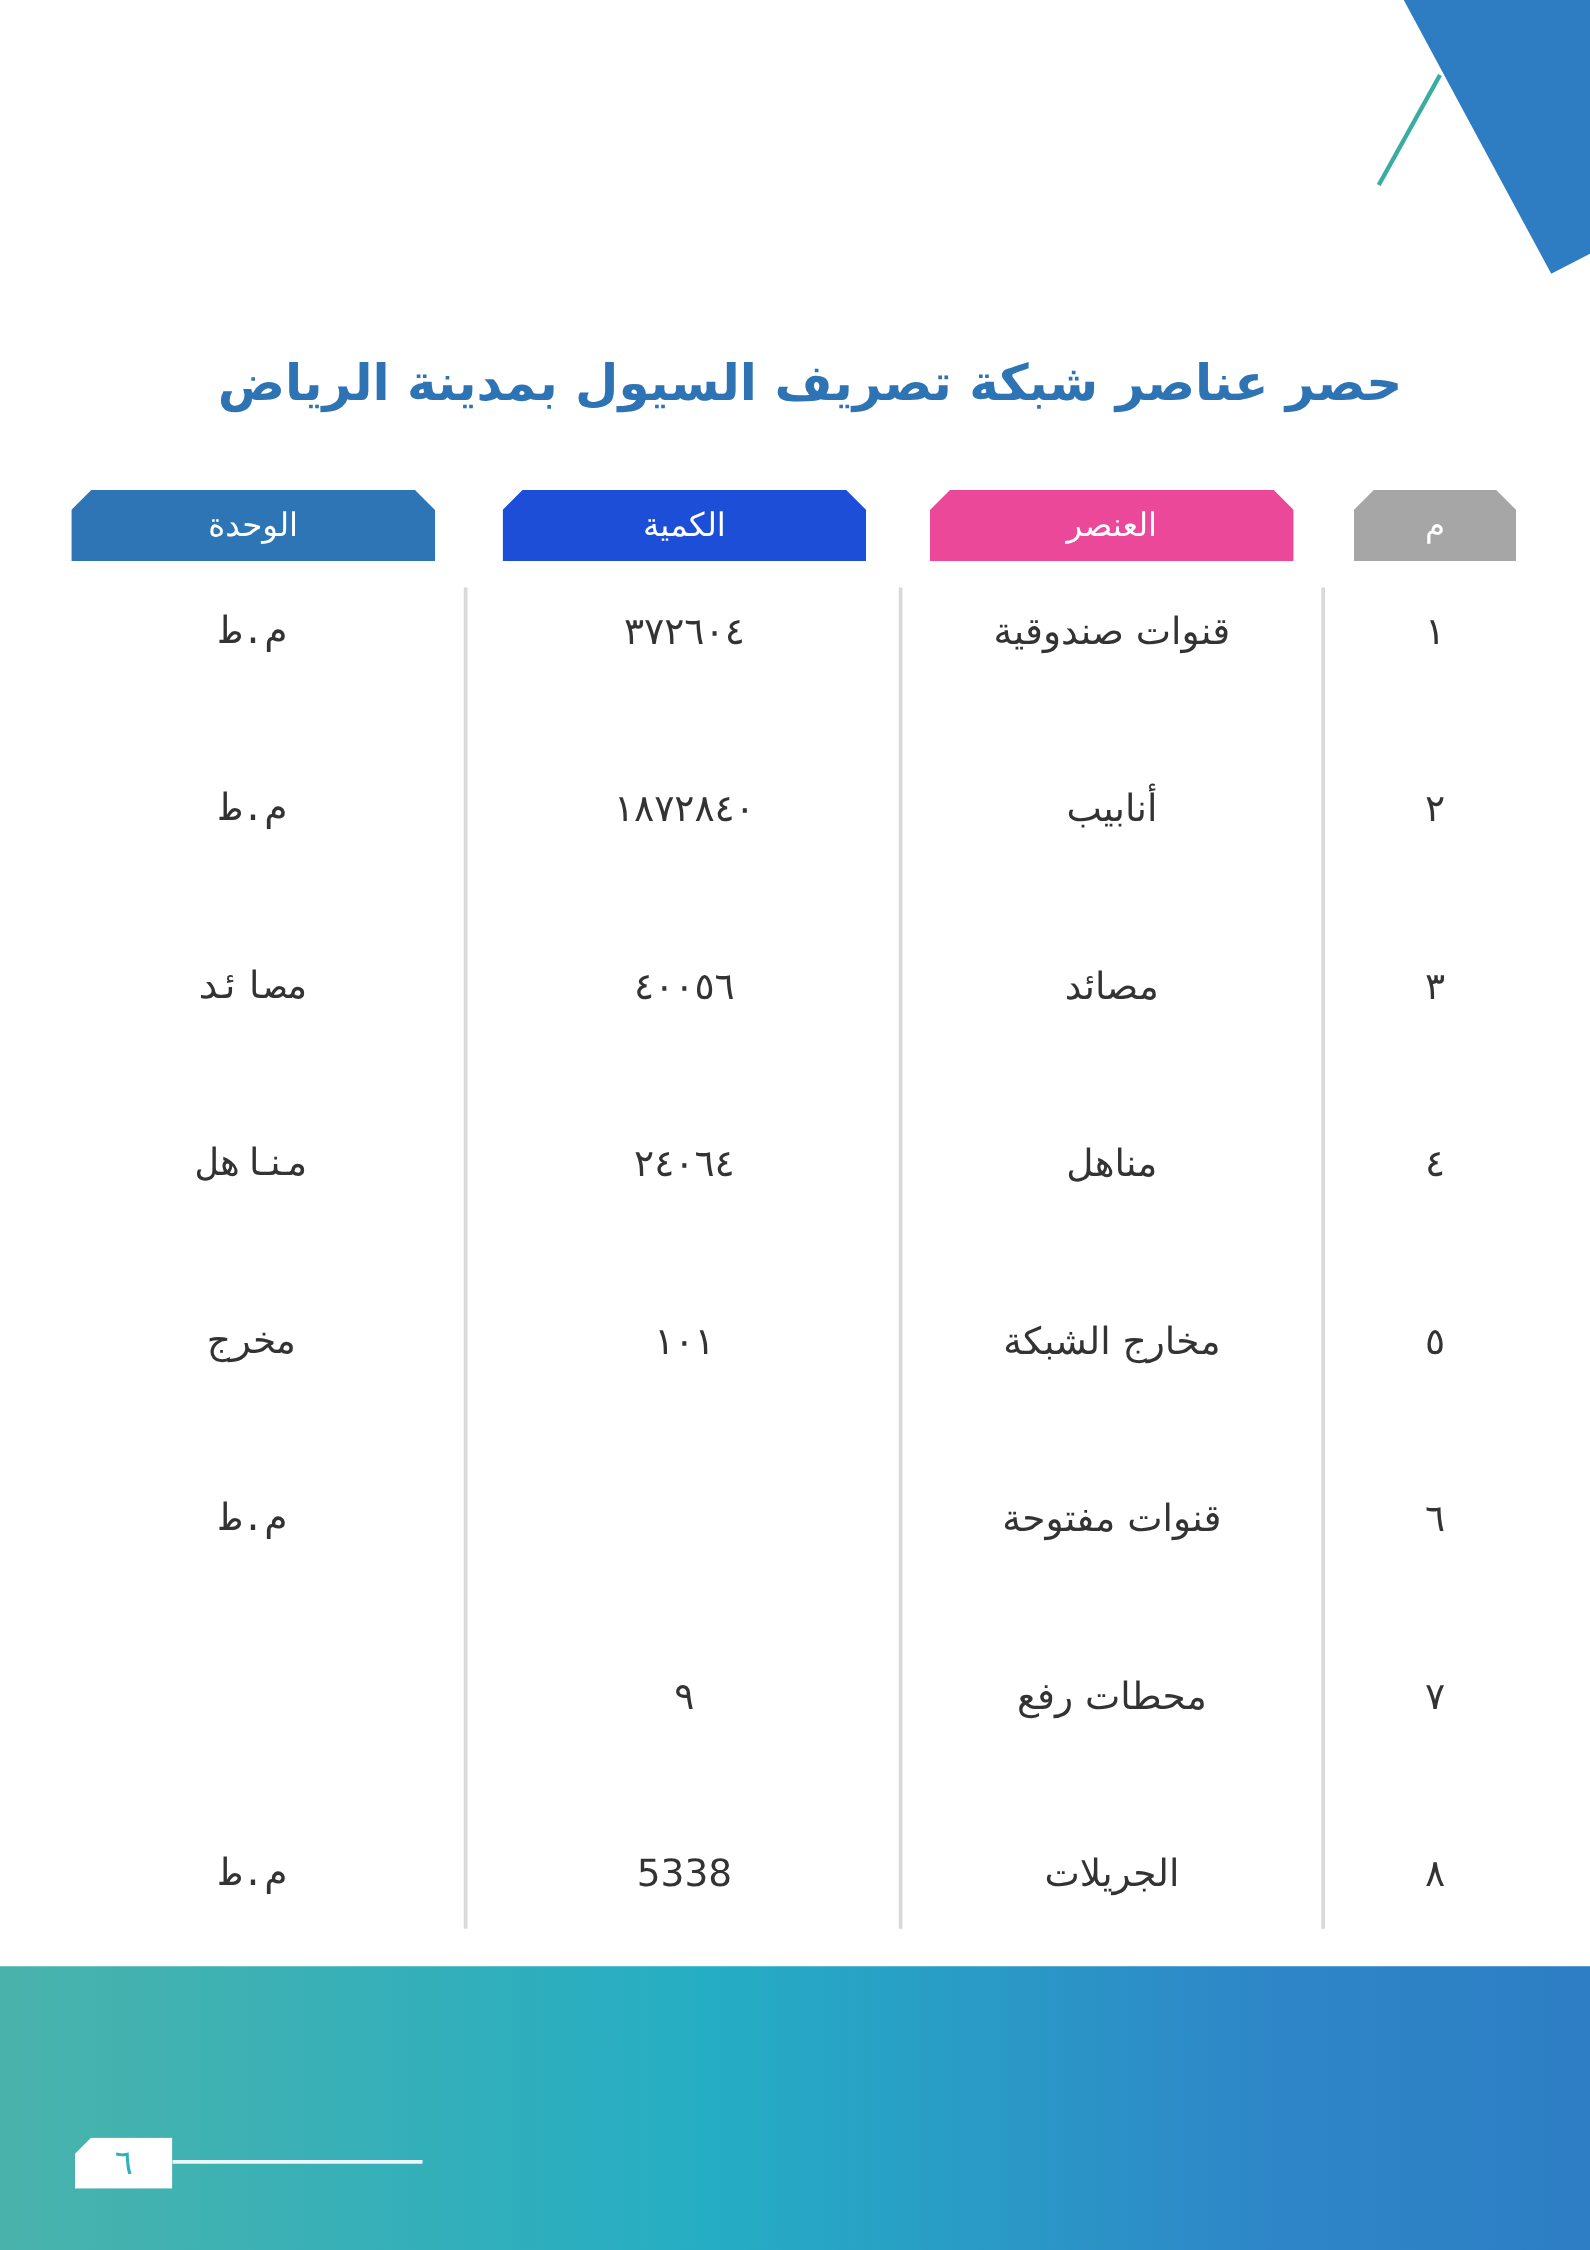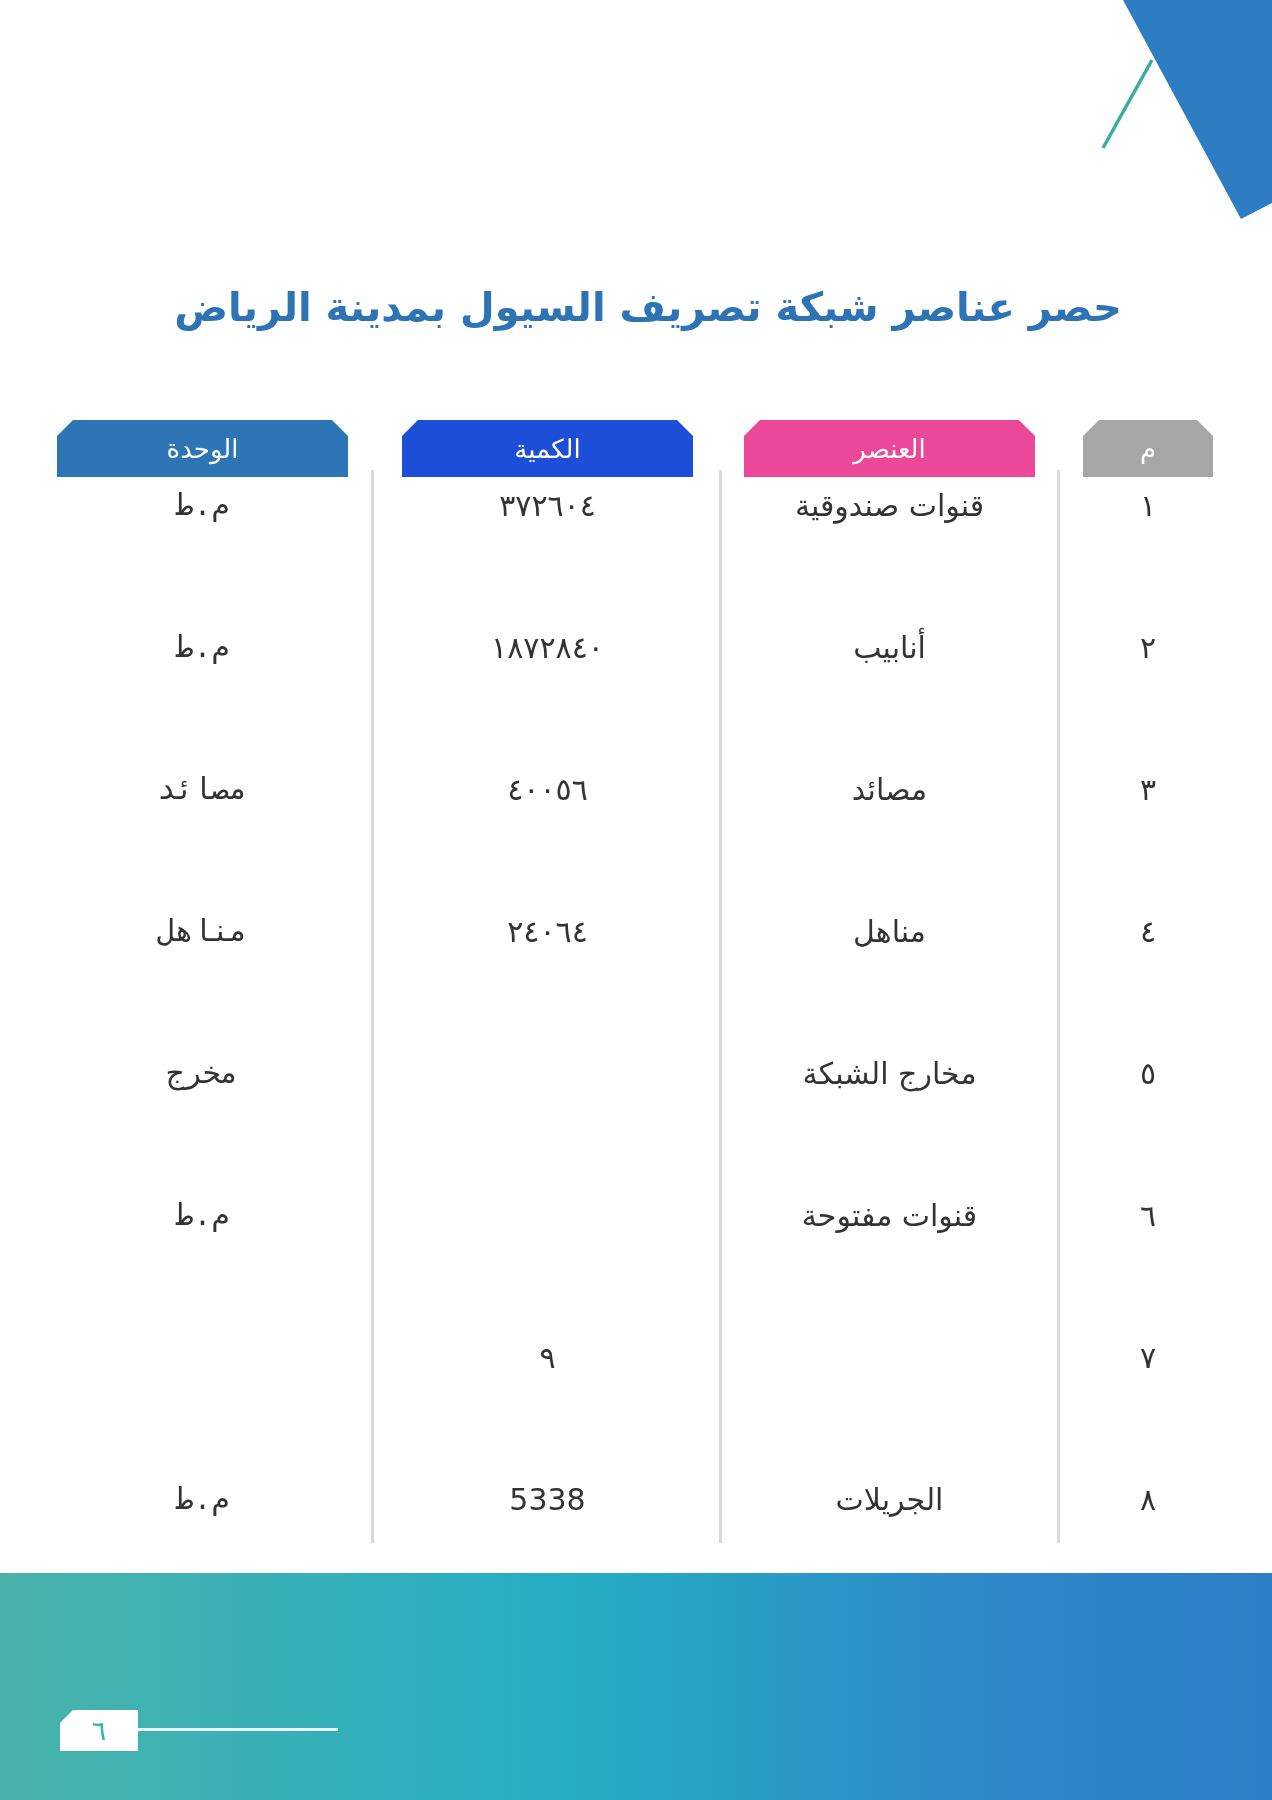--- a/index.html
+++ b/index.html
@@ -18,21 +18,20 @@
     margin:12px;text-align:center;direction:rtl;
     font-size:40px;font-weight:bold;color:#2e74b5;
     letter-spacing:0;
   }
   
   .badge{
     position:absolute;top:392px;height:57px;
     display:flex;align-items:center;justify-content:center;
     color:#ffffff;font-size:26px;direction:rtl;
     clip-path:polygon(16px 0, calc(100% - 16px) 0, 100% 16px, 100% 100%, 0 100%, 0 16px);
-    margin-top:28px;
   }
   .badge-index   {left:1083px;width:130px;background:#a6a6a6;}
   .badge-element {left:744px;width:291px;background:#ec4899;}
   .badge-quantity{left:402px;width:291px;background:#1d4ed8;}
   .badge-unit    {left:57px;width:291px;background:#2e75b6;}
   
   .divider{
     position:absolute;top:470px;height:1073px;width:3px;
     background:#d9d9d9;
   }
@@ -124,29 +123,31 @@
   </div>
   <div class="row" style="top:860px">
     <div class="cell cell-index">٤</div>
     <div class="cell cell-element">مناهل</div>
     <div class="cell cell-quantity">٢٤٠٦٤</div>
     <div class="cell cell-unit">مناهل</div>
   </div>
   <div class="row" style="top:1002px">
     <div class="cell cell-index">٥</div>
     <div class="cell cell-element">مخارج الشبكة</div>
+    <div class="cell cell-quantity">١٠١</div>
     <div class="cell cell-unit">مخرج</div>
   </div>
   <div class="row" style="top:1144px">
     <div class="cell cell-index">٦</div>
     <div class="cell cell-element">قنوات مفتوحة</div>
     <div class="cell cell-unit">م.ط</div>
   </div>
   <div class="row" style="top:1286px">
     <div class="cell cell-index">٧</div>
+    <div class="cell cell-element">محطات رفع</div>
     <div class="cell cell-quantity">٩</div>
   </div>
   <div class="row" style="top:1428px">
     <div class="cell cell-index">٨</div>
     <div class="cell cell-element">الجريلات</div>
     <div class="cell cell-quantity">5338</div>
     <div class="cell cell-unit">م.ط</div>
   </div>
 
   <div class="footer">

